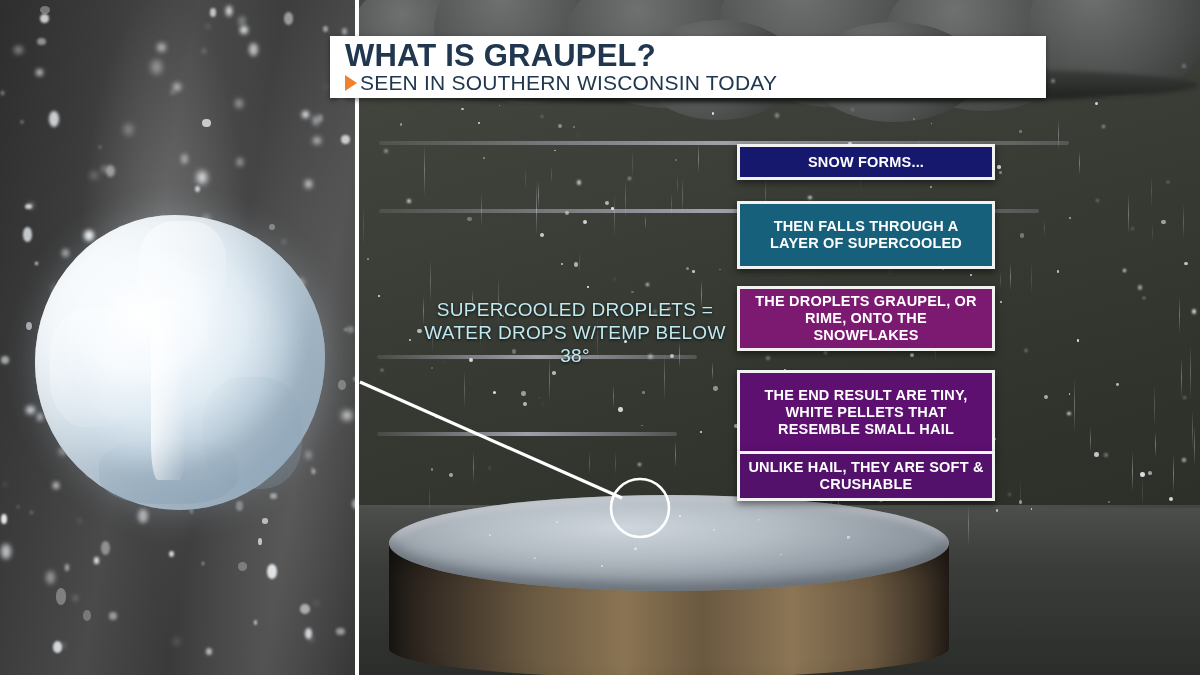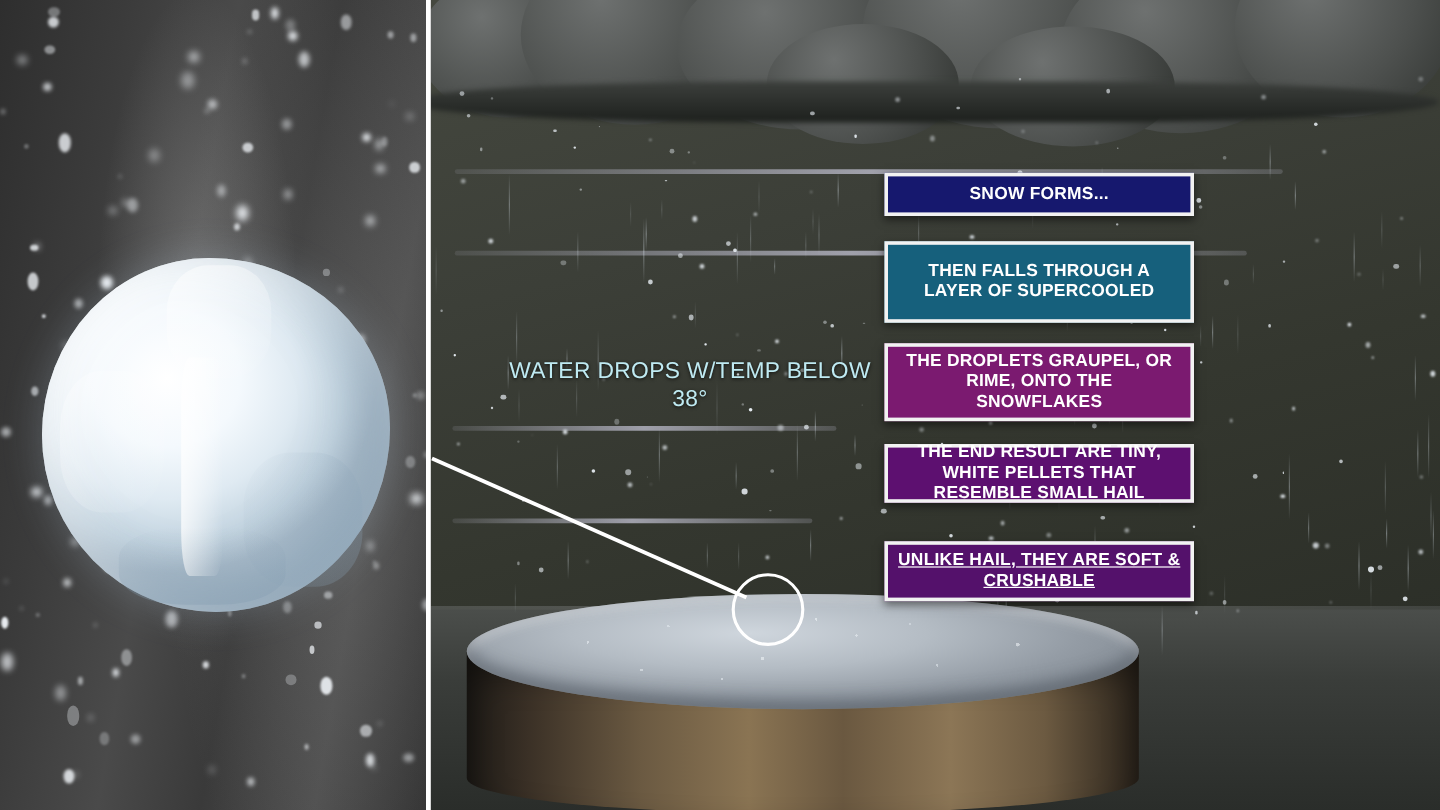--- a/index.html
+++ b/index.html
@@ -596,22 +596,30 @@
   </div>
 
   <div id="divider"></div>
 
   <svg id="callout-svg" viewBox="0 0 1200 675">
     <line id="leader-line" x1="360" y1="382" x2="622" y2="498" stroke="#ffffff" stroke-width="3.2"></line>
     <circle id="zoom-circle" cx="640" cy="508" r="29" fill="none" stroke="#ffffff" stroke-width="2.6"></circle>
   </svg>
 
 
+  <div id="title-bar">
+    <div id="headline">WHAT IS GRAUPEL?</div>
+    <div id="subline-row">
+      <div id="sub-arrow"></div>
+      <div id="subline">SEEN IN SOUTHERN WISCONSIN TODAY</div>
+    </div>
+  </div>
 
   <div id="supercooled-note">
+    <div>SUPERCOOLED DROPLETS =</div>
     <div>WATER DROPS W/TEMP BELOW 38°</div>
   </div>
 
   <div id="steps-layer">
       <div class="callout" style="left: 737px; top: 144px; width: 258px; height: 36px; background: rgb(22, 24, 110);">
         <div>
           <span>SNOW FORMS...</span>
         </div>
       </div>
       <div class="callout" style="left: 737px; top: 201px; width: 258px; height: 68px; background: rgb(22, 96, 124);">
@@ -620,28 +628,28 @@
           <span>LAYER OF SUPERCOOLED</span>
         </div>
       </div>
       <div class="callout" style="left: 737px; top: 286px; width: 258px; height: 65px; background: rgb(123, 26, 112);">
         <div>
           <span>THE DROPLETS GRAUPEL, OR</span>
           <span>RIME, ONTO THE</span>
           <span>SNOWFLAKES</span>
         </div>
       </div>
-      <div class="callout" style="left: 737px; top: 370px; width: 258px; height: 49px; background: rgb(93, 16, 112);">
+      <div class="callout" style="left: 737px; top: 370px; width: 258px; height: 84px; background: rgb(93, 16, 112);">
         <div>
           <span>THE END RESULT ARE TINY,</span>
           <span>WHITE PELLETS THAT</span>
           <span>RESEMBLE SMALL HAIL</span>
         </div>
       </div>
-      <div class="callout" style="left: 737px; top: 451px; width: 258px; height: 50px; background: rgb(84, 17, 107); text-decoration: underline;">
+      <div class="callout" style="left: 737px; top: 451px; width: 258px; height: 50px; background: rgb(84, 17, 107);">
         <div>
           <span>UNLIKE HAIL, THEY ARE SOFT &amp;</span>
           <span>CRUSHABLE</span>
         </div>
       </div>
     </div>
 
 </div>
 
 </body></html>

